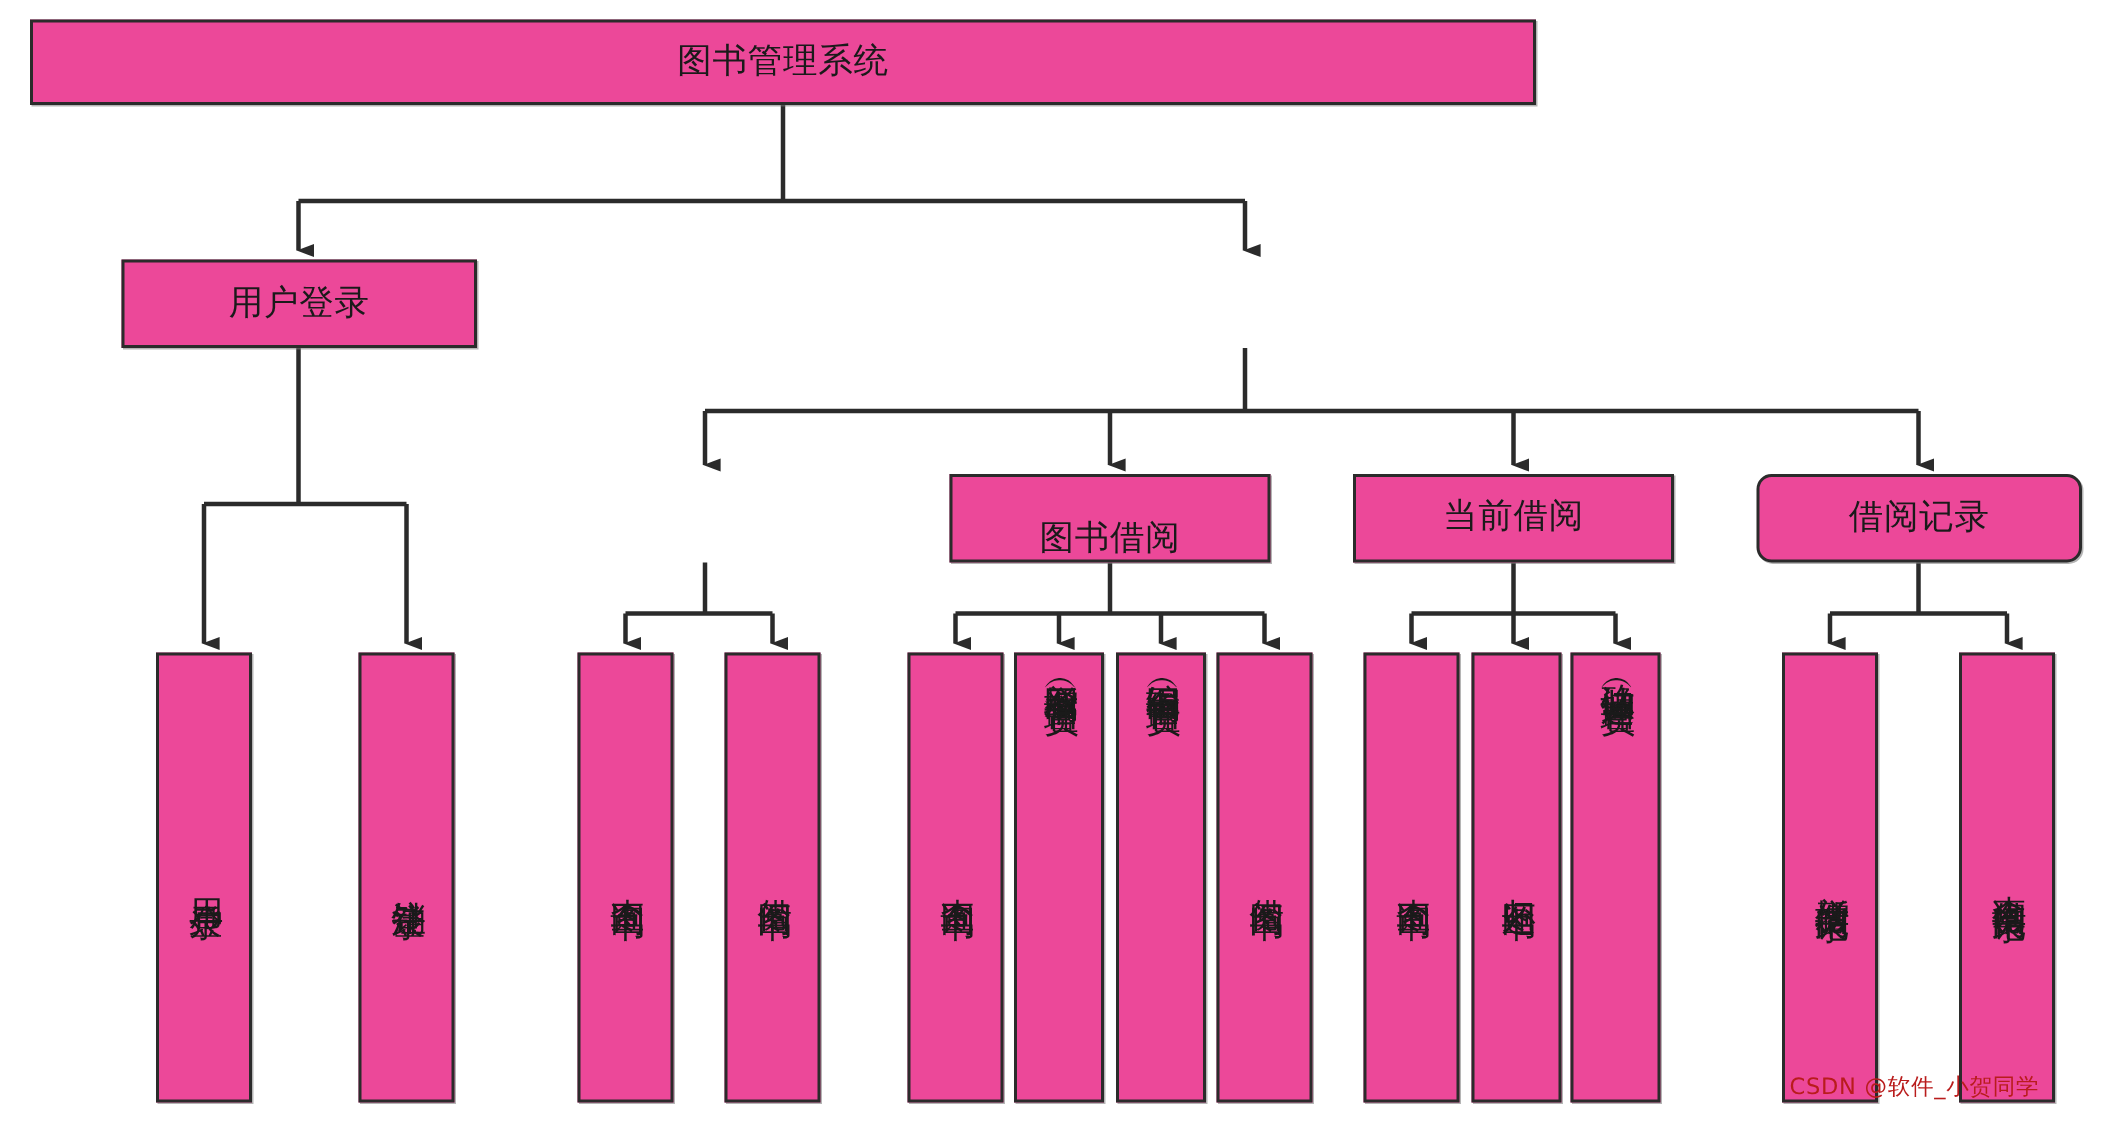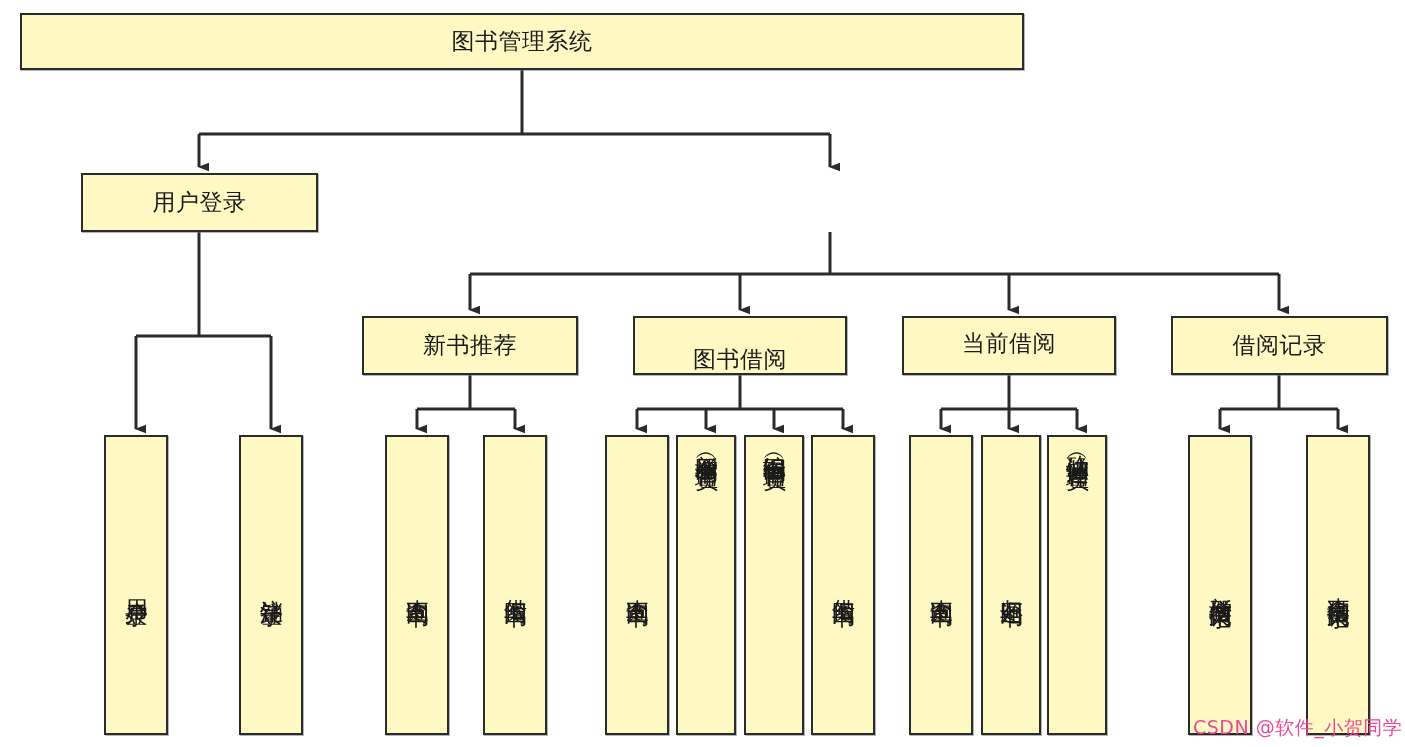--- a/index.html
+++ b/index.html
@@ -23,21 +23,21 @@
     position: absolute;
     left: 0;
     top: 0;
     width: 1405px;
     height: 747px;
     pointer-events: none;
   }
   .node {
     position: absolute;
     box-sizing: border-box;
-    background: #fef9c3;
+    background: #ec4899;
     border: 2px solid #2b2b2b;
     display: flex;
     align-items: center;
     justify-content: center;
     box-shadow: 1px 1px 0 rgba(120,120,120,0.55);
   }
   .node-label {
     color: #1a1a1a;
     font-size: 23px;
     line-height: 1.18;
@@ -56,22 +56,22 @@
     font-size: 23px;
     line-height: 1.30;
     letter-spacing: 2px;
     white-space: nowrap;
   }
   .node.vertical.center-v {
     align-items: center;
   }
   .watermark {
     position: absolute;
-    color: #ec4899;
-    font-size: 19px;
+    color: #b91c1c;
+    font-size: 15px;
     letter-spacing: 0.5px;
     white-space: nowrap;
     user-select: none;
   }
 </style>
 </head>
 <body>
 
 <div id="diagram-root">
 
@@ -127,33 +127,30 @@
 
   <div class="node" style="left:20px; top:13px; width:1004px; height:57px;">
     <span class="node-label">图书管理系统</span>
   </div>
 
   <div class="node" style="left:81px; top:173px; width:237px; height:59px;">
     <span class="node-label">用户登录</span>
   </div>
 
 
-  <div class="node" style="left:362px; top:316px; width:216px; height:59px;">
-    <span class="node-label">新书推荐</span>
-  </div>
 
   <div class="node" style="left:633px; top:316px; width:214px; height:59px;align-items:flex-end;">
     <span class="node-label">图书借阅</span>
   </div>
 
   <div class="node" style="left:902px; top:316px; width:214px; height:59px;font-family:Liberation Mono, monospace;">
     <span class="node-label">当前借阅</span>
   </div>
 
-  <div class="node" style="left:1171px; top:316px; width:217px; height:59px;">
+  <div class="node" style="left:1171px; top:316px; width:217px; height:59px;border-radius:10px;">
     <span class="node-label">借阅记录</span>
   </div>
 
   <div class="node vertical center-v" style="left:104px; top:435px; width:64px; height:300px;">
     <span class="node-label">用户登录</span>
   </div>
 
   <div class="node vertical center-v" style="left:239px; top:435px; width:64px; height:300px;">
     <span class="node-label">注销登录</span>
   </div>

